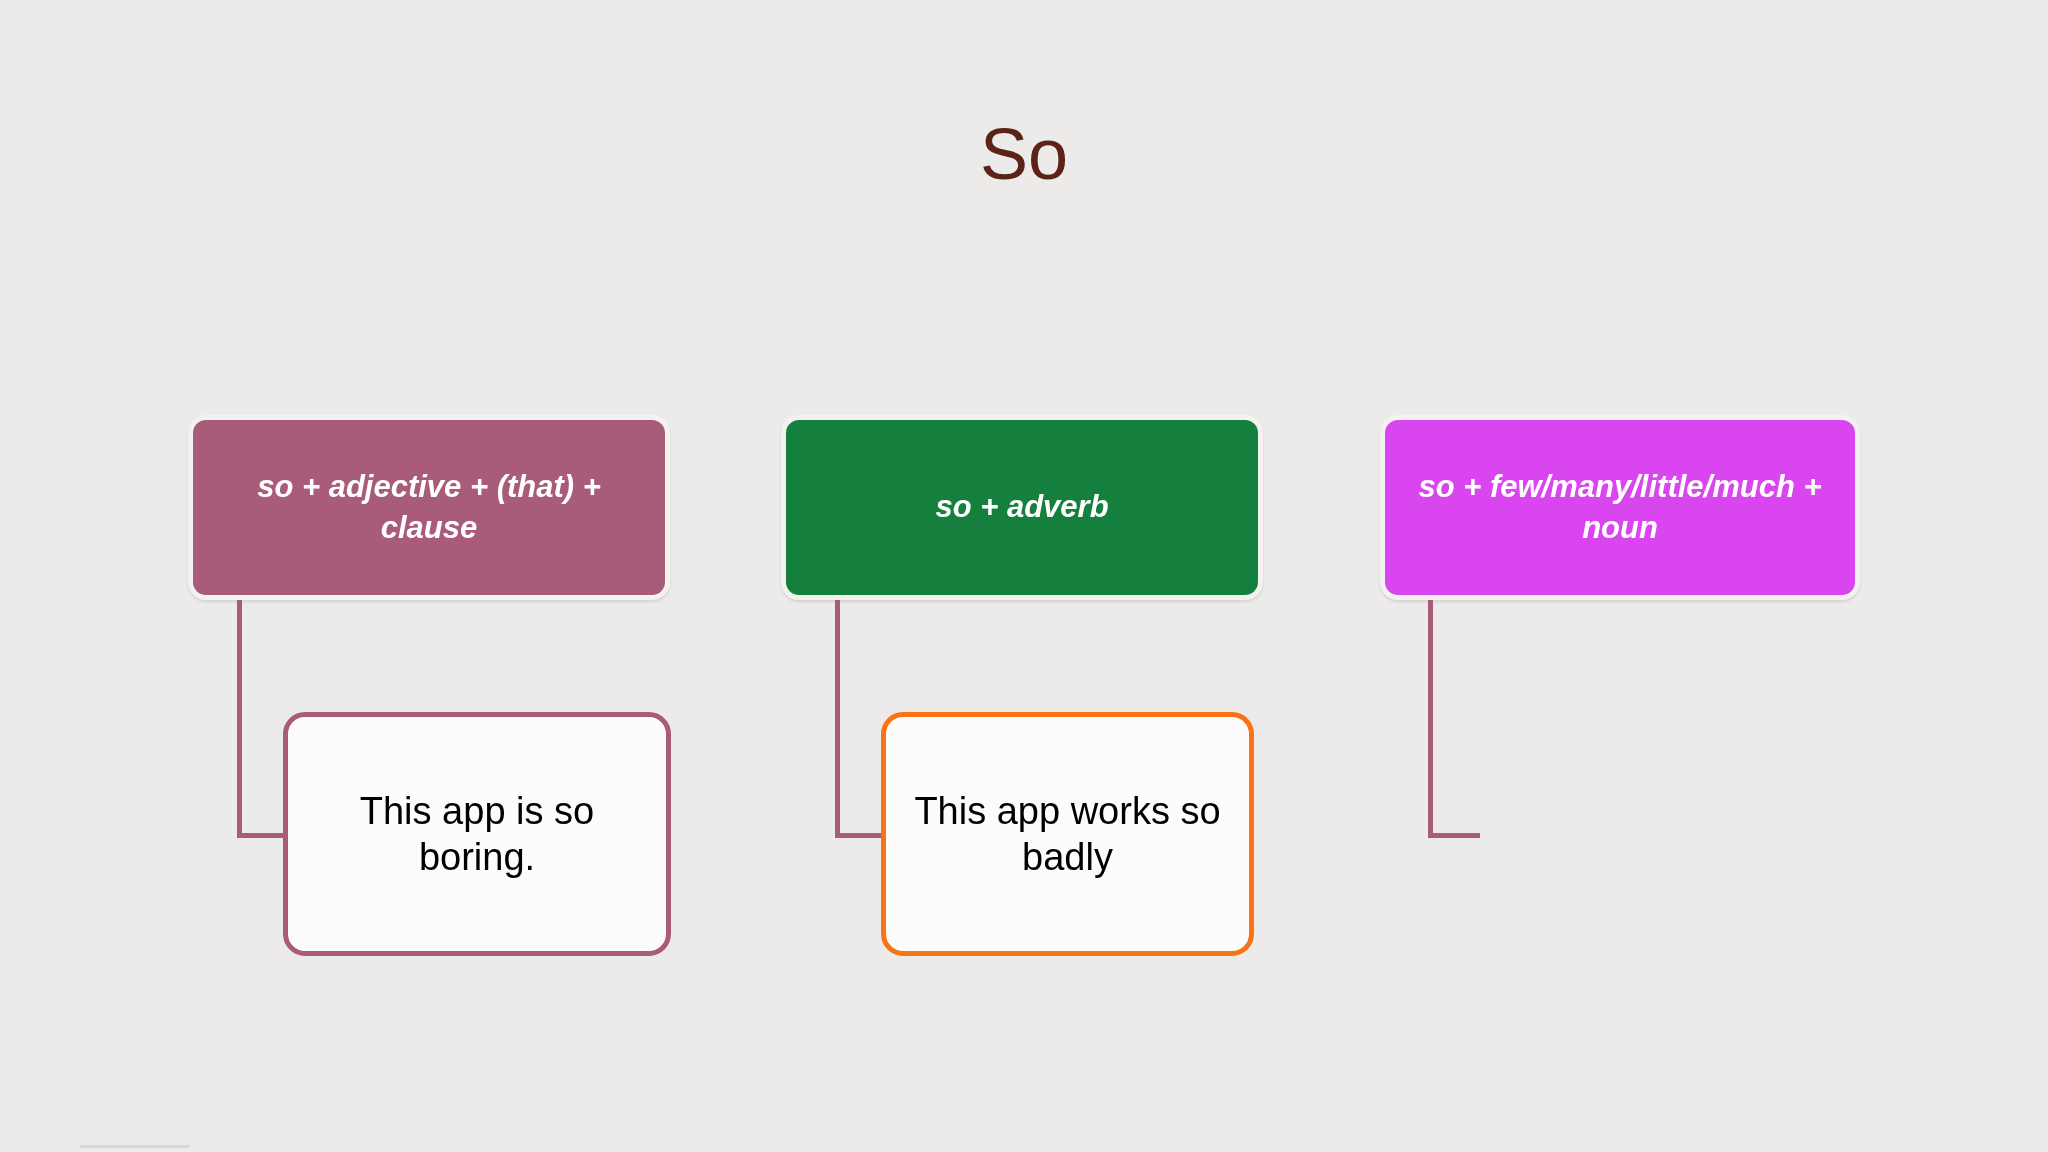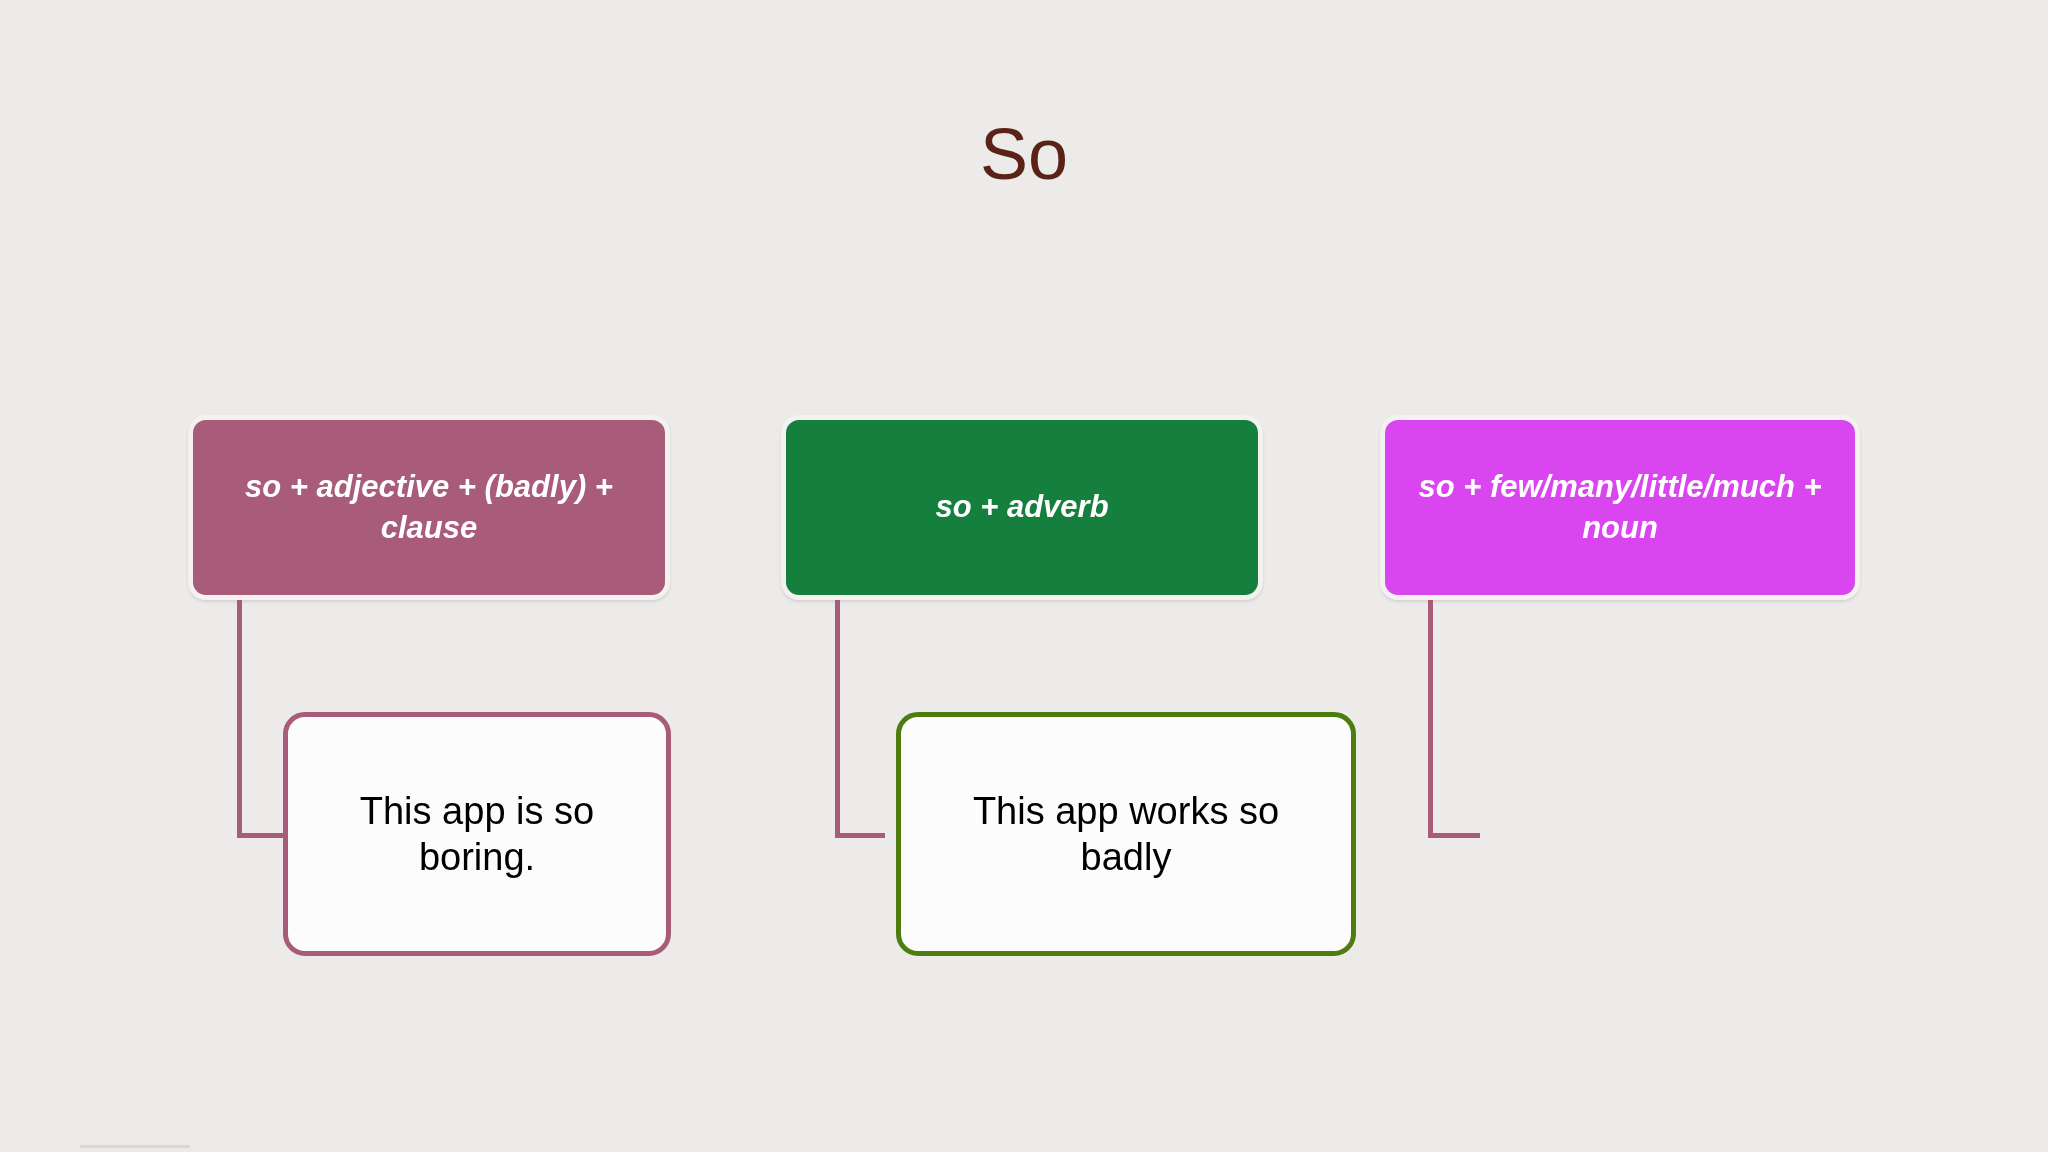--- a/index.html
+++ b/index.html
@@ -117,25 +117,25 @@
     padding: 10px 22px;
   }
   #ex-1 {
     left: 133px;
     top: 712px;
     width: 388px;
     height: 244px;
     border: 5px solid #A85C79;
   }
   #ex-2 {
-    left: 148px;
+    left: 133px;
     top: 712px;
-    width: 460px;
+    width: 373px;
     height: 244px;
-    border: 5px solid #4d7c0f;
+    border: 5px solid #f97316;
   }
   #ex-3 {
     left: 127px;
     top: 710px;
     width: 388px;
     height: 244px;
     border: 5px solid #1A9490;
   }
   .ex-text { display: block; width: 100%; }
 
@@ -153,21 +153,21 @@
 </head>
 <body>
 
 <div class="slide">
 
   <div class="title">So</div>
 
   <div class="column" id="col-1">
 
     <div class="cat-box" id="cat-1">
-      <span class="cat-text">so + adjective + (badly) + clause</span>
+      <span class="cat-text">so + adjective + (that) + clause</span>
     </div>
 
     <div class="connector">
       <div class="conn-v" style="left:87px; top:600px; height:238px;"></div>
       <div class="conn-h" style="left:87px; top:833px; width:50px;"></div>
     </div>
 
     <div class="ex-box" id="ex-1">
       <span class="ex-text">This app is so boring.</span>
     </div>

